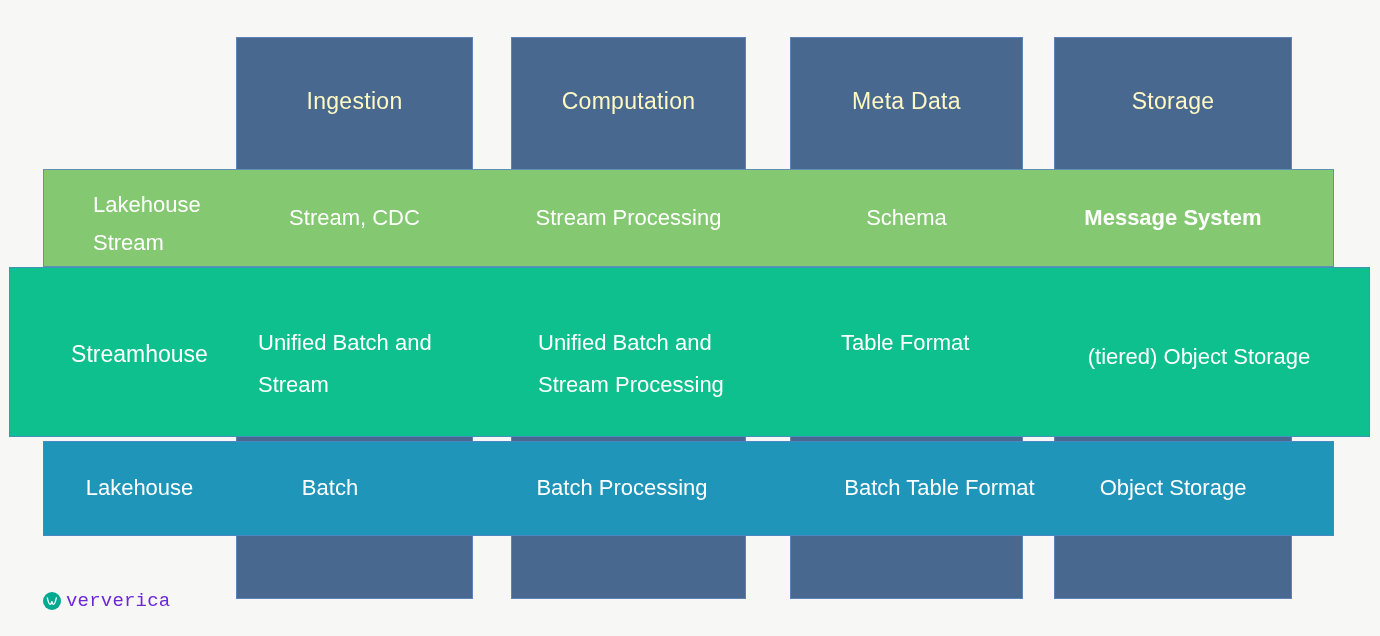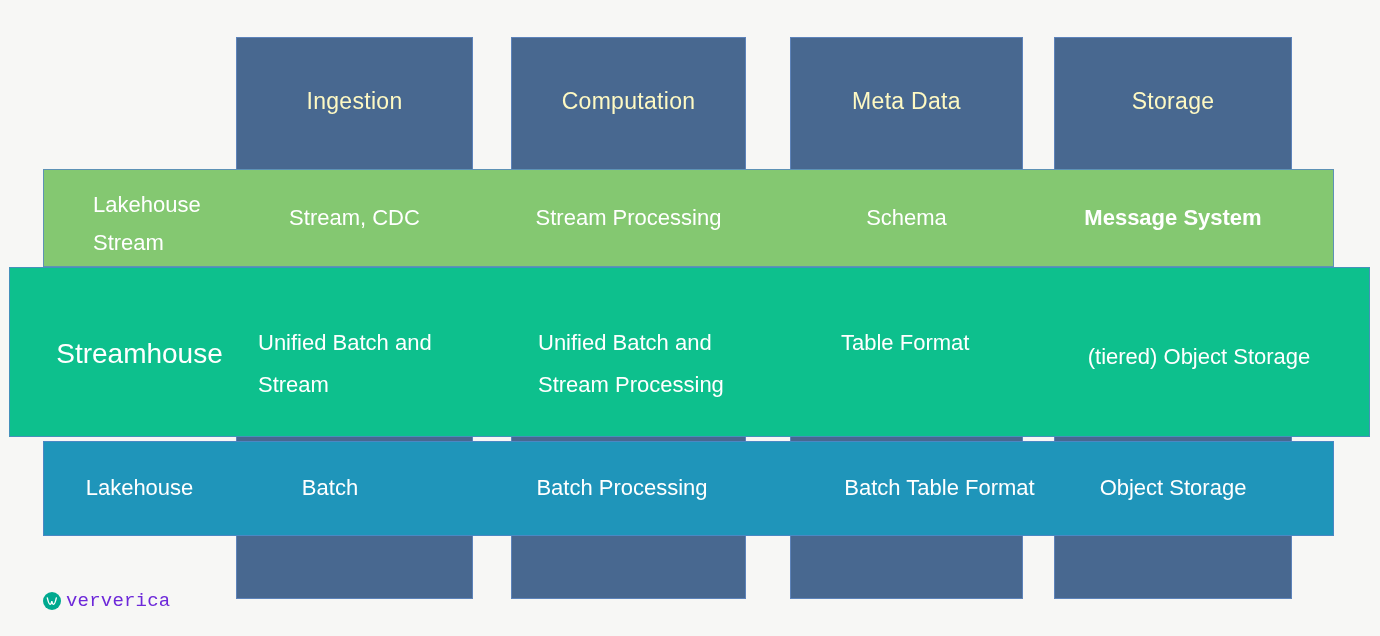--- a/index.html
+++ b/index.html
@@ -42,21 +42,21 @@
 
   <div class="txt row-label-green">
     <div>Lakehouse</div>
     <div>Stream</div>
   </div>
   <div class="txt center" style="left:236px;width:237px;top:204px;">Stream, CDC</div>
   <div class="txt center" style="left:511px;width:235px;top:204px;">Stream Processing</div>
   <div class="txt center" style="left:790px;width:233px;top:204px;">Schema</div>
   <div class="txt center" style="left:1054px;width:238px;top:204px;font-weight:bold;">Message System</div>
 
-  <div class="txt center" style="left:43px;width:193px;top:340px;font-size:28px;">Streamhouse</div>
+  <div class="txt center" style="left:43px;width:193px;top:340px;font-size:23px;">Streamhouse</div>
   <div class="txt two-line" style="left:258px;top:314px;">
     <div>Unified Batch and</div>
     <div>Stream</div>
   </div>
   <div class="txt two-line" style="left:538px;top:314px;">
     <div>Unified Batch and</div>
     <div>Stream Processing</div>
   </div>
   <div class="txt two-line" style="left:841px;top:314px;">
     <div>Table Format</div>

